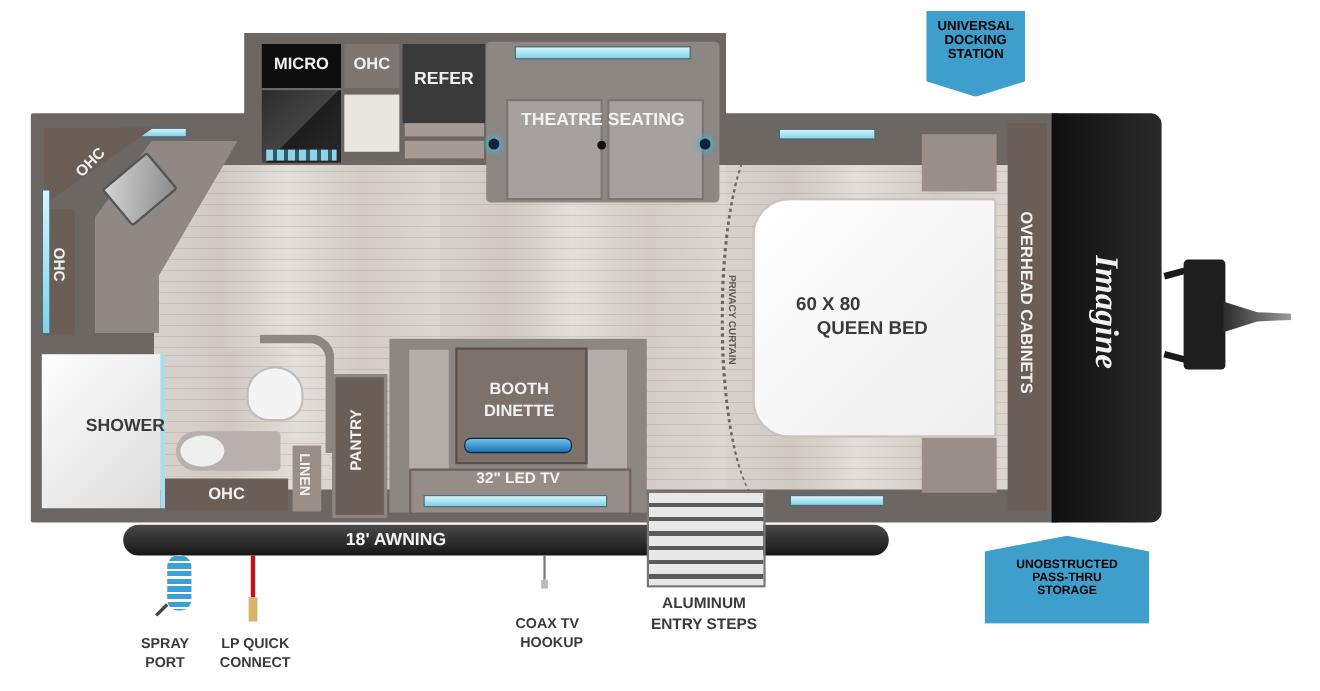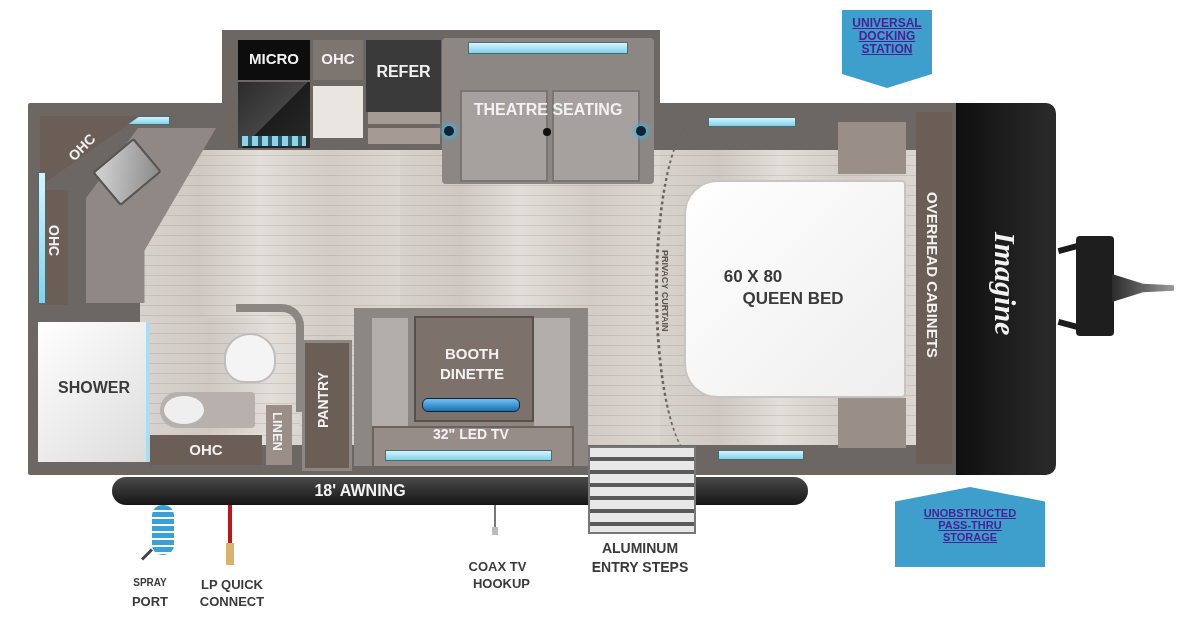--- a/index.html
+++ b/index.html
@@ -12,21 +12,21 @@
     background:
       repeating-linear-gradient(0deg, rgba(255,255,255,0.0) 0px, rgba(255,255,255,0.0) 9px, rgba(120,110,105,0.18) 9px, rgba(120,110,105,0.18) 10px),
       repeating-linear-gradient(90deg, #d8d2cd 0px, #cfc8c3 60px, #e3ded9 120px, #d2cbc6 190px, #ddd7d2 260px);
   }
   .wall { background:#6d6764; }
   .cab { background:#6a5e57; }
   .cab-light { background:#9a8f88; }
   .glass { background:linear-gradient(180deg,#d7f3fb,#7fd3ea); border:1px solid #4a6b74; }
   .vert { writing-mode:vertical-rl; }
   .vert-up { writing-mode:vertical-rl; transform:rotate(180deg); }
-  .badge { position:absolute; background:#3e9fcc; color:#4c1d95; font-weight:bold; font-size:12px; line-height:1.1; text-align:center; text-transform:uppercase;text-decoration:underline; }
+  .badge { position:absolute; background:#3e9fcc; color:#000000; font-weight:bold; font-size:12px; line-height:1.1; text-align:center; text-transform:uppercase; }
 </style>
 </head>
 <body>
 
 <div class="abs wall" style="left:28px;top:103px;width:935px;height:372px;border-radius:2px;"></div>
 
 <div class="abs wall" style="left:222px;top:30px;width:438px;height:80px;"></div>
 
 <div class="abs floor" style="left:140px;top:150px;width:780px;height:295px;"></div>
 <div class="abs floor" style="left:150px;top:318px;width:150px;height:115px;"></div>
@@ -57,21 +57,21 @@
 <div class="abs glass" style="left:108px;top:116px;width:60px;height:7px;"></div>
 <div class="abs cab" style="left:40px;top:116px;width:100px;height:70px;clip-path:polygon(0 0,100% 0,0 100%);"></div>
 <div class="lbl lt" style="left:62px;top:140px;width:40px;font-size:14px;transform:rotate(-45deg);">OHC</div>
 <div class="abs" style="left:86px;top:128px;width:130px;height:175px;background:#8f8885;clip-path:polygon(40% 0,100% 0,45% 70%,45% 100%,0 100%,0 40%);"></div>
 <div class="abs" style="left:100px;top:150px;width:50px;height:40px;background:linear-gradient(135deg,#d4d4d4,#8b8b8b);border:2px solid #555;transform:rotate(-40deg);border-radius:3px;"></div>
 <div class="abs cab" style="left:40px;top:190px;width:28px;height:115px;"></div>
 <div class="abs glass" style="left:38px;top:172px;width:6px;height:130px;"></div>
 <div class="lbl lt vert" style="left:46px;top:225px;font-size:14px;">OHC</div>
 
 <div class="abs" style="left:38px;top:322px;width:108px;height:140px;background:linear-gradient(135deg,#ffffff,#dcdcdc);border-right:4px solid #a8dff0;"></div>
-<div class="lbl dk" style="left:38px;top:380px;width:112px;font-size:16px;">SHOWER</div>
+<div class="lbl dk" style="left:38px;top:380px;width:112px;font-size:16px;text-align:right;">SHOWER</div>
 
 <div class="abs" style="left:224px;top:333px;width:48px;height:46px;background:#f4f4f4;border-radius:50% 50% 40% 40%;border:2px solid #bdbdbd;"></div>
 <div class="abs" style="left:160px;top:392px;width:95px;height:36px;background:#b7b0ac;border-radius:18px 4px 4px 18px;"></div>
 <div class="abs" style="left:164px;top:396px;width:40px;height:28px;background:#efefef;border-radius:50%;"></div>
 <div class="abs cab" style="left:150px;top:435px;width:112px;height:30px;"></div>
 <div class="lbl lt" style="left:150px;top:442px;width:112px;font-size:15px;">OHC</div>
 
 <div class="abs cab-light" style="left:266px;top:405px;width:26px;height:60px;"></div>
 <div class="lbl lt vert" style="left:270px;top:412px;font-size:13px;">LINEN</div>
 <div class="abs" style="left:236px;top:304px;width:60px;height:100px;border:8px solid #8d8784;border-left:none;border-bottom:none;border-radius:0 22px 0 0;"></div>
@@ -109,21 +109,21 @@
 <div class="abs" style="left:1058px;top:322px;width:24px;height:6px;background:#1b1b1b;transform:rotate(15deg);"></div>
 <div class="abs" style="left:1076px;top:236px;width:38px;height:100px;background:#1e1e1e;border-radius:4px;"></div>
 <div class="abs" style="left:1112px;top:274px;width:62px;height:28px;background:linear-gradient(90deg,#2b2b2b,#9a9a9a);clip-path:polygon(0 0,50% 35%,100% 40%,100% 60%,50% 65%,0 100%);"></div>
 
 <div class="abs" style="left:112px;top:477px;width:696px;height:28px;background:linear-gradient(180deg,#4a4a4a,#161616);border-radius:14px;"></div>
 <div class="lbl lt" style="left:200px;top:483px;width:320px;font-size:16px;">18' AWNING</div>
 <div class="abs" style="left:588px;top:446px;width:104px;height:84px;background:repeating-linear-gradient(180deg,#e8e8e8 0 9px,#5a5a5a 9px 13px);border:2px solid #777;"></div>
 
 <div class="abs" style="left:152px;top:505px;width:22px;height:50px;background:repeating-linear-gradient(180deg,#3aa0d8 0 5px,#ffffff 5px 7px);border-radius:10px;"></div>
 <div class="abs" style="left:140px;top:553px;width:14px;height:3px;background:#444;transform:rotate(-45deg);"></div>
-<div class="lbl dk" style="left:120px;top:578px;width:60px;font-size:10px;">SPRAY</div>
+<div class="lbl dk" style="left:120px;top:578px;width:60px;font-size:13px;">SPRAY</div>
 <div class="lbl dk" style="left:120px;top:595px;width:60px;font-size:13px;">PORT</div>
 
 <div class="abs" style="left:228px;top:505px;width:4px;height:38px;background:#c0161b;"></div>
 <div class="abs" style="left:226px;top:543px;width:8px;height:22px;background:#d9b26b;"></div>
 <div class="lbl dk" style="left:192px;top:578px;width:80px;font-size:13px;">LP QUICK</div>
 <div class="lbl dk" style="left:192px;top:595px;width:80px;font-size:13px;">CONNECT</div>
 
 <div class="abs" style="left:494px;top:505px;width:2px;height:22px;background:#777;"></div>
 <div class="abs" style="left:492px;top:527px;width:6px;height:8px;background:#bbb;"></div>
 <div class="lbl dk" style="left:450px;top:560px;width:95px;font-size:13px;">COAX TV</div>

